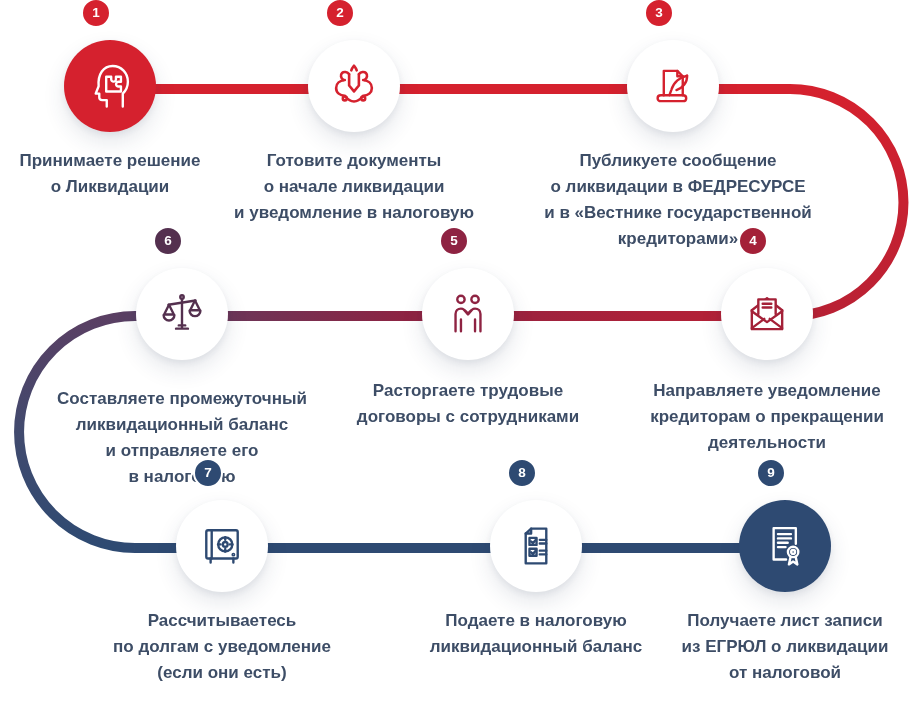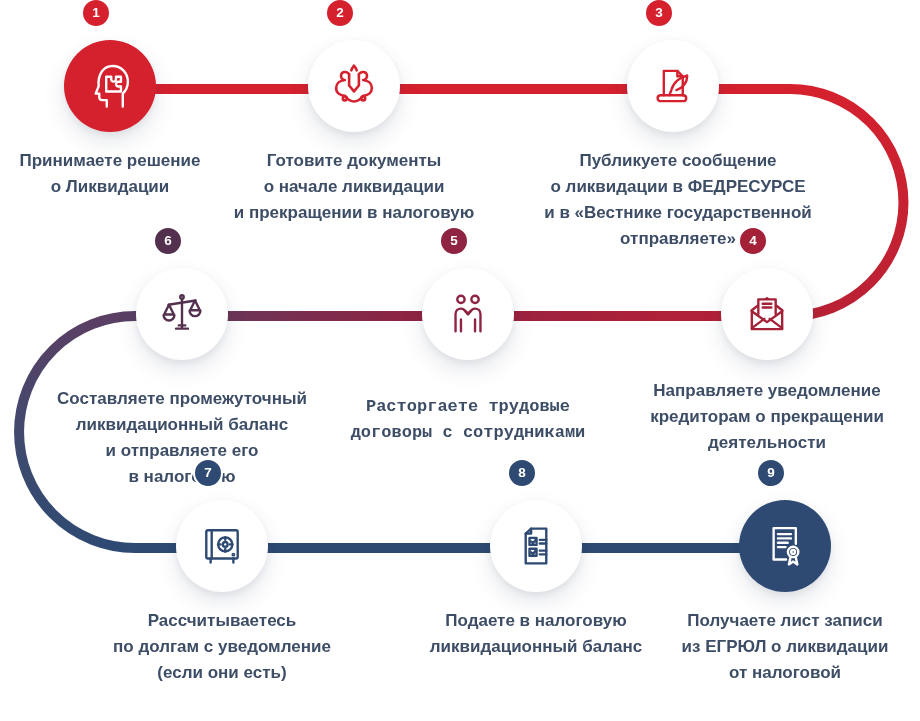--- a/index.html
+++ b/index.html
@@ -33,21 +33,21 @@
   .s3{left:673px;top:86px;}
   .s4{left:767px;top:314px;}
   .s5{left:468px;top:314px;}
   .s6{left:182px;top:314px;}
   .s7{left:222px;top:546px;}
   .s8{left:536px;top:546px;}
   .s9{left:785px;top:546px;}
   .s3 .label{left:5px;}
   .s6 .label{top:72px;}
   .s4 .label{top:64px;}
-  .s5 .label{top:80px;font-family:Liberation Mono, monospace;}
+  .s5 .label{top:64px;}
 </style>
 </head>
 <body>
 
 <div class="canvas">
 
   <svg class="connector" width="920" height="721" viewBox="0 0 920 721" aria-hidden="true">
     <defs>
       <linearGradient id="gradRight" gradientUnits="userSpaceOnUse" x1="0" y1="89" x2="0" y2="316">
         <stop offset="0" stop-color="#d5212e"></stop>
@@ -94,38 +94,38 @@
         <path d="M32.5 18.5c4.6.4 8 3.3 8 7.3 0 4.4-3.6 7.2-8 7.2"></path>
         <path d="M19.5 13.5v10l4.5 5.5 4.5-5.5v-10"></path>
         <path d="M16 33.5c2.6 3.4 5 4.8 8 4.8s5.4-1.4 8-4.8"></path>
         <circle cx="15.5" cy="35.5" r="1.8"></circle>
         <circle cx="32.5" cy="35.5" r="1.8"></circle>
       </svg>
       <span class="badge">2</span>
     </div>
     <div class="label">Готовите документы
 о начале ликвидации
-и прекращении в налоговую</div>
+и уведомление в налоговую</div>
   </div>
 
   <div class="step s3" style="--accent: #d5212e;">
     <div class="circle">
       <svg class="icon" width="52" height="52" viewBox="0 0 48 48" fill="none" stroke="currentColor" stroke-width="2.2" stroke-linecap="round" stroke-linejoin="round">
         <path d="M15.5 32.5V10h12.5l5 5v17.5"></path>
         <path d="M28 10v5h5"></path>
         <path d="M37 14.5c-6.5 1-12.5 6-14.5 13l-1.8 5"></path>
         <path d="M37 14.5c.3 6-3.8 11-9.8 13.2"></path>
         <path d="M12.8 38c-1.8 0-3-1.2-3-2.8s1.2-2.7 3-2.7h20.4c1.8 0 3 1.2 3 2.7s-1.2 2.8-3 2.8z"></path>
       </svg>
       <span class="badge">3</span>
     </div>
     <div class="label">Публикуете сообщение
 о ликвидации в ФЕДРЕСУРСЕ
 и в «Вестнике государственной
-отправляете»</div>
+кредиторами»</div>
   </div>
 
   <div class="step s4" style="--accent: #a42138;">
     <div class="circle">
       <svg class="icon" width="52" height="52" viewBox="0 0 48 48" fill="none" stroke="currentColor" stroke-width="2.2" stroke-linecap="round" stroke-linejoin="round">
         <path d="M10 20.5 24 9.5l14 11"></path>
         <path d="M16 24V10.5h16V24" fill="#ffffff"></path>
         <path d="M20 14.5h8M20 18h8"></path>
         <path d="M10 20.5V38h28V20.5"></path>
         <path d="M10 21.5l14 10 14-10"></path>

